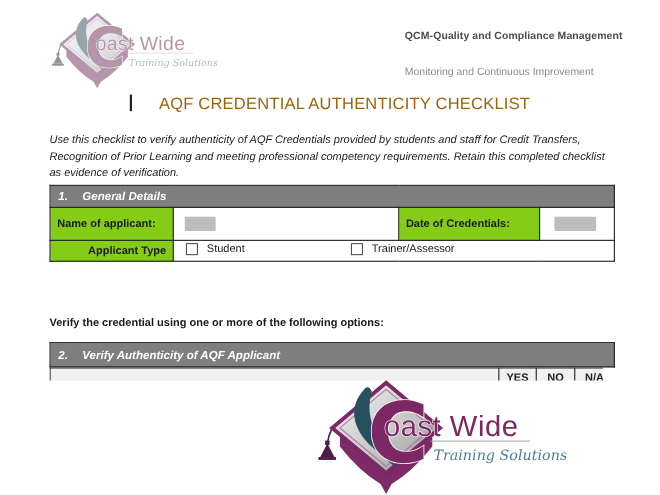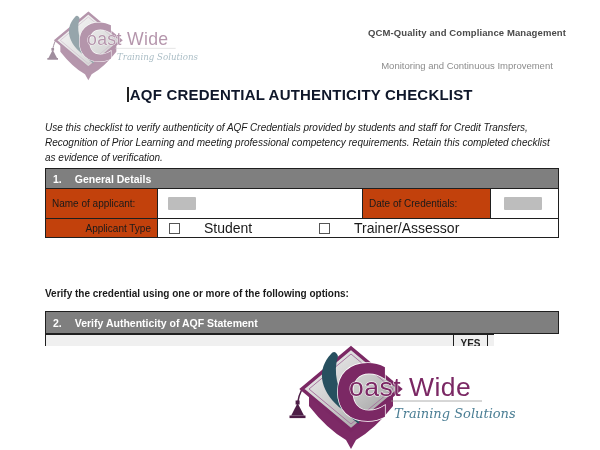--- a/index.html
+++ b/index.html
@@ -9,59 +9,59 @@
     font-family:"Liberation Sans", sans-serif; color:#1a1a1a; overflow:hidden;
   }
 
   
   .logo { position:absolute; }
   .logo svg { width:100%; height:100%; display:block; }
   .logo-top { left:44px; top:11px; width:154px; height:70px; opacity:0.5; filter:saturate(0.75); }
   .logo-bottom { left:285px; top:345px; width:230px; height:105px; }
 
   
-  .hdr-right { position:absolute; top:27px; right:34px; text-align:center; }
+  .hdr-right { position:absolute; top:27px; right:34px; text-align:left; }
   .hdr-line1 { font-size:9.5px; font-weight:bold; color:#4a4a4a; letter-spacing:0.1px; }
   .hdr-line2 { font-size:9.5px; color:#8c8c8c; margin-top:22px; }
 
   
   .title-row { position:absolute; top:86px; left:0; width:600px; text-align:center; }
-  .doc-title { display:inline; font-size:15px; font-weight:bold; letter-spacing:0.2px; color:#0f172a; }
+  .doc-title { display:inline; font-size:15px; font-weight:normal; letter-spacing:0.2px; color:#a16207;padding-left:24px; }
   .cursor { display:inline-block; width:1.5px; height:15px; background:#222; vertical-align:-2px; margin-right:1px; }
 
   
   .intro { position:absolute; left:45px; top:121px; width:517px; font-size:10px;
            font-style:italic; line-height:14.8px; color:#1a1a1a; }
 
   
   table { border-collapse:collapse; table-layout:fixed; width:513px; }
   td { border:1px solid #1f1f1f; font-size:10px; vertical-align:middle; }
   .t1 { position:absolute; left:45px; top:168px; }
   .sec-h { background:#7f7f7f; color:#ffffff; font-weight:bold; font-size:10.5px;
-           height:20px; padding-left:7px; }
+           height:20px; padding-left:7px;font-style:italic; }
   .sec-num { display:inline-block; margin-right:13px; }
-  .lbl { background:#c2410c; font-weight:normal; padding:0 6px; }
+  .lbl { background:#84cc16; font-weight:bold; padding:0 6px; }
   .lbl.ra { text-align:right; }
   .row-fields td { height:30px; }
   .row-opts td { height:19px; }
   .ph { background:#bdbdbd; height:13px; border-radius:1px; }
   .ph-name { width:28px; margin-left:10px; }
   .ph-date { width:38px; margin-left:13px; }
   .opts { padding-left:11px; background:#fff; }
   .grp { display:inline-flex; align-items:center; }
   .grp-1 { width:150px; }
   .cb { width:11px; height:11px; border:1.2px solid #555; background:#fff; flex:0 0 auto; }
-  .cb-lab { margin-left:24px; font-size:14px; color:#1a1a1a; white-space:nowrap; }
+  .cb-lab { margin-left:8px; font-size:10px; color:#1a1a1a; white-space:nowrap; }
 
   .note { position:absolute; left:45px; top:288px; font-size:10px; color:#1a1a1a;font-weight:bold; }
 
   .t2 { position:absolute; left:45px; top:311px; }
   .t2 .sec-h { height:22px; }
 
-  .clip { position:absolute; left:45px; top:334px; width:449px; height:12px; overflow:hidden; }
+  .clip { position:absolute; left:45px; top:334px; width:503px; height:12px; overflow:hidden; }
   .t3 td { height:18px; background:#f0f0f0; font-weight:bold; font-size:10px;
            text-align:center; vertical-align:top; padding-top:3px; color:#222; }
 </style>
 </head>
 <body>
 
 <div class="page">
 
   <div class="logo logo-top" id="logo-top">
     <svg viewBox="0 0 230 105" xmlns="http://www.w3.org/2000/svg">
@@ -151,21 +151,21 @@
 
   <div class="note">Verify the credential using one or more of the following options:</div>
 
   <table class="t2">
     <colgroup>
         <col style="width:513px">
       </colgroup>
     <tbody>
         <tr>
       <td class="sec-h">
-        <span class="sec-num">2.</span><span>Verify Authenticity of AQF Statement</span>
+        <span class="sec-num">2.</span><span>Verify Authenticity of AQF Applicant</span>
       </td>
     </tr>
   </tbody>
     </table>
 
   <div class="clip">
     <table class="t3">
       <colgroup>
           <col style="width:408px">
           <col style="width:34px">

